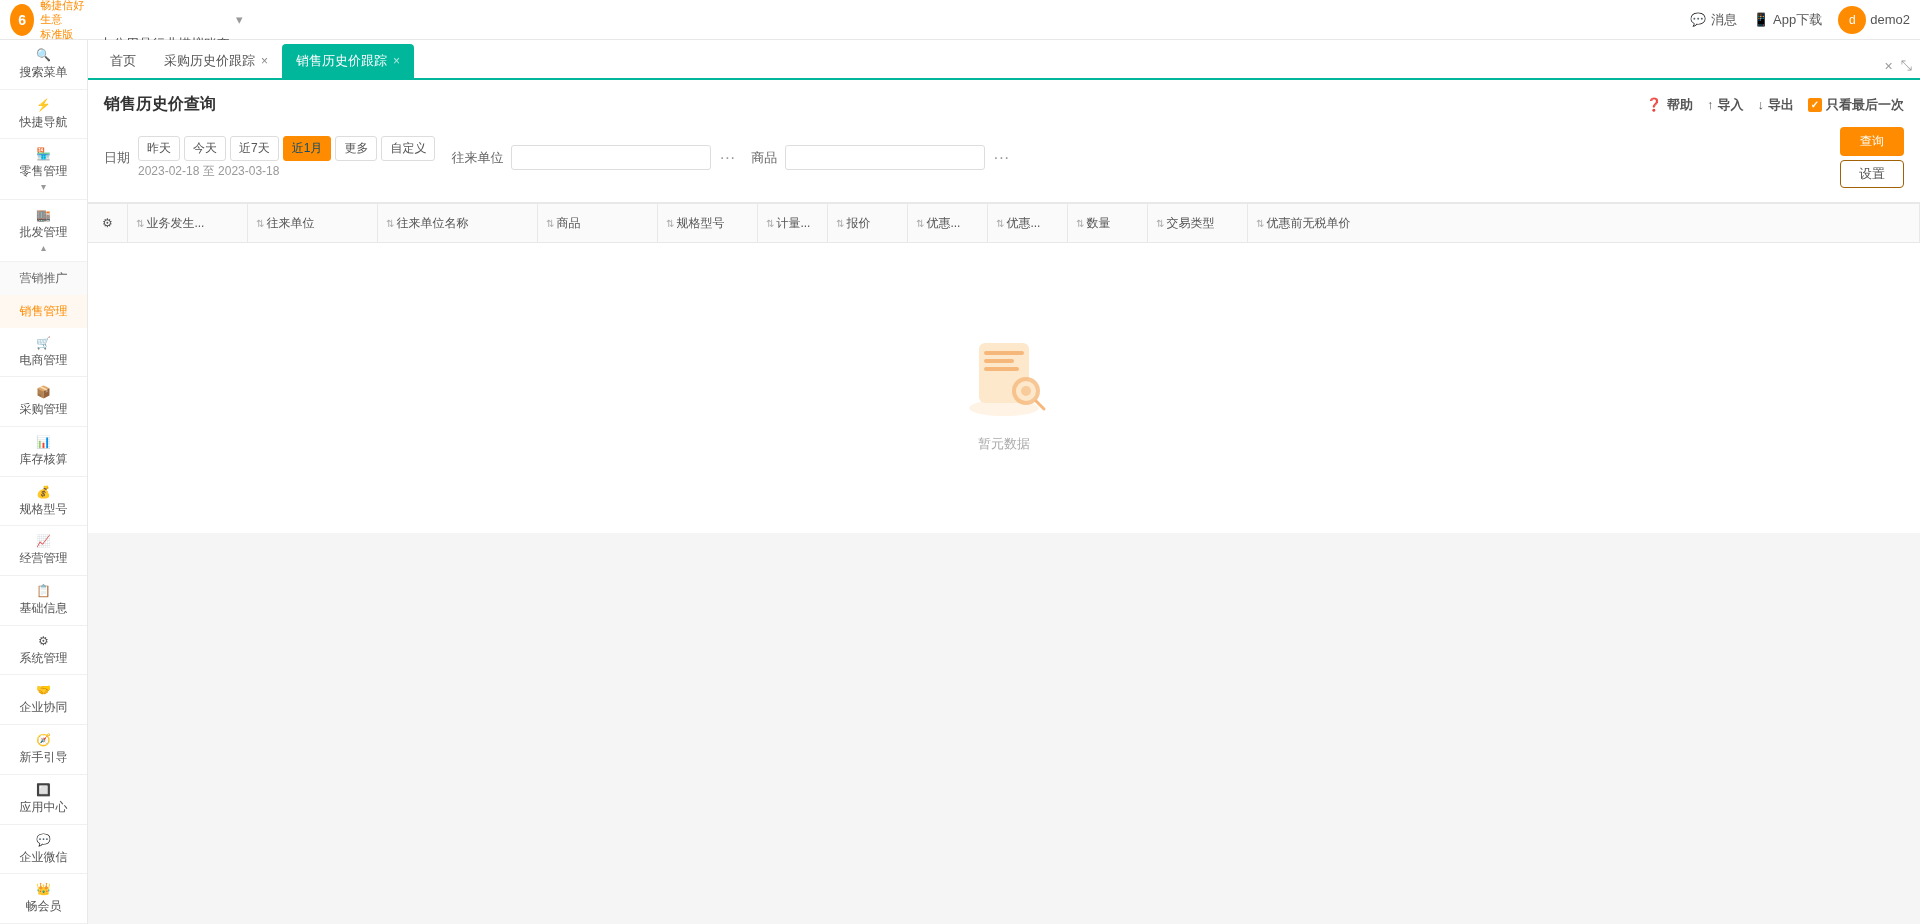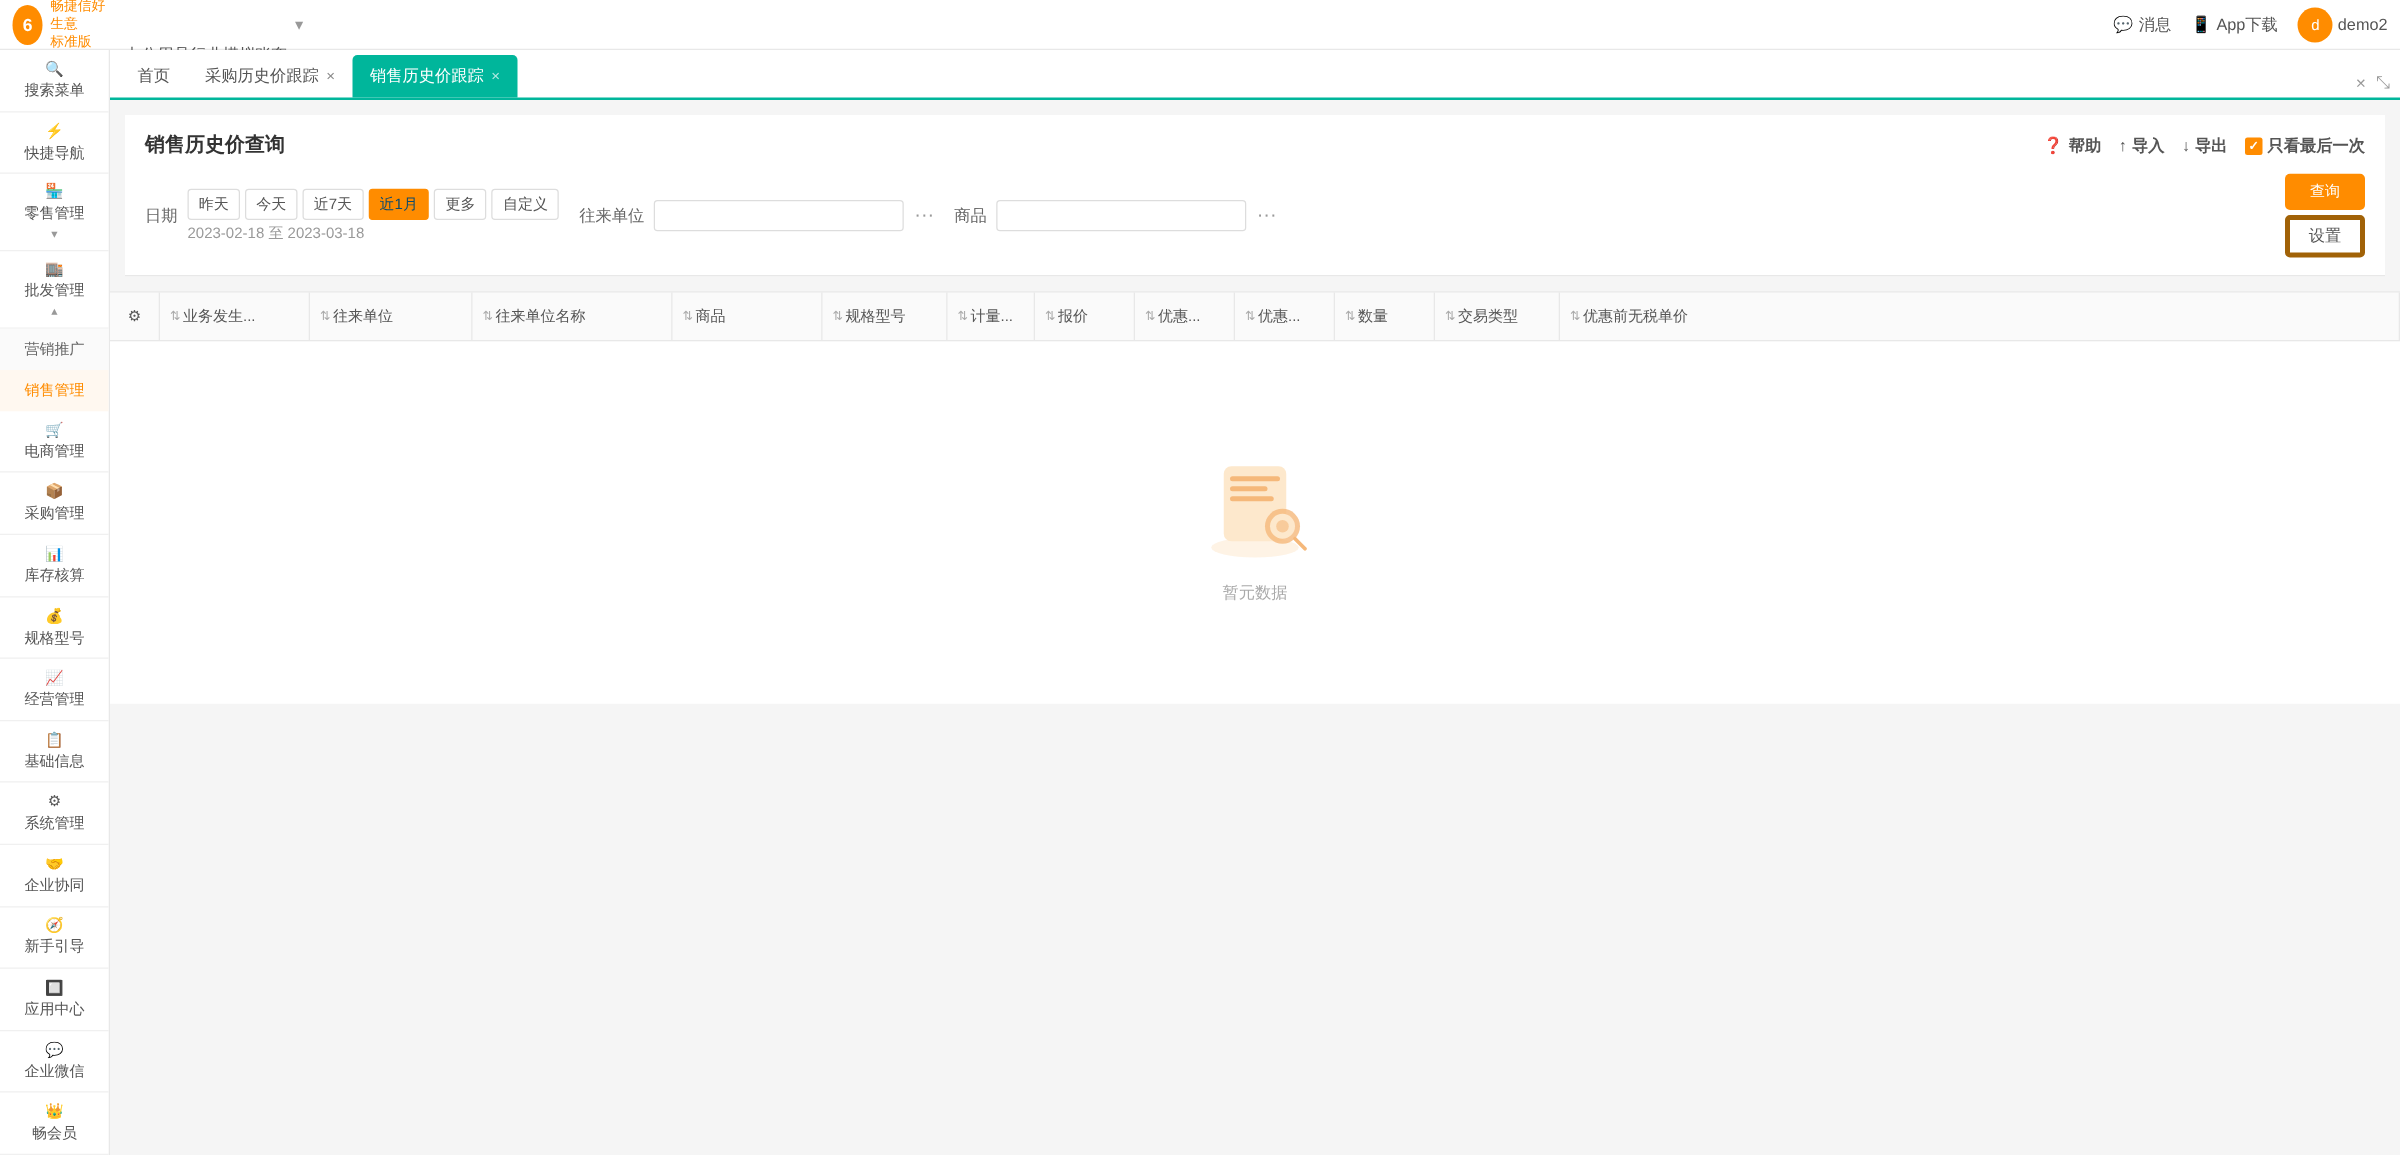--- a/index.html
+++ b/index.html
@@ -184,21 +184,21 @@
     .page-content {
       flex: 1;
       overflow-y: auto;
       padding: 0;
       background: #f5f5f5;
     }
 
     .query-panel {
       background: #fff;
       padding: 14px 16px;
-      margin: 12px;
+      margin: 0;
       border-bottom: 1px solid #e8e8e8;
     }
     .page-title {
       font-size: 16px;
       font-weight: bold;
       color: #333;
       margin-bottom: 12px;
       display: flex;
       align-items: center;
       justify-content: space-between;
@@ -306,21 +306,21 @@
       border: none;
       border-radius: 4px;
       padding: 6px 20px;
       cursor: pointer;
       font-size: 12px;
     }
 
     .settings-btn {
       background: #fff;
       color: #555;
-      border: 4px solid #a16207;
+      border: 1px solid #a16207;
       border-radius: 4px;
       padding: 4px 14px;
       cursor: pointer;
       font-size: 13px;
     }
 
     .btn-col {
       display: flex;
       flex-direction: column;
       gap: 4px;

